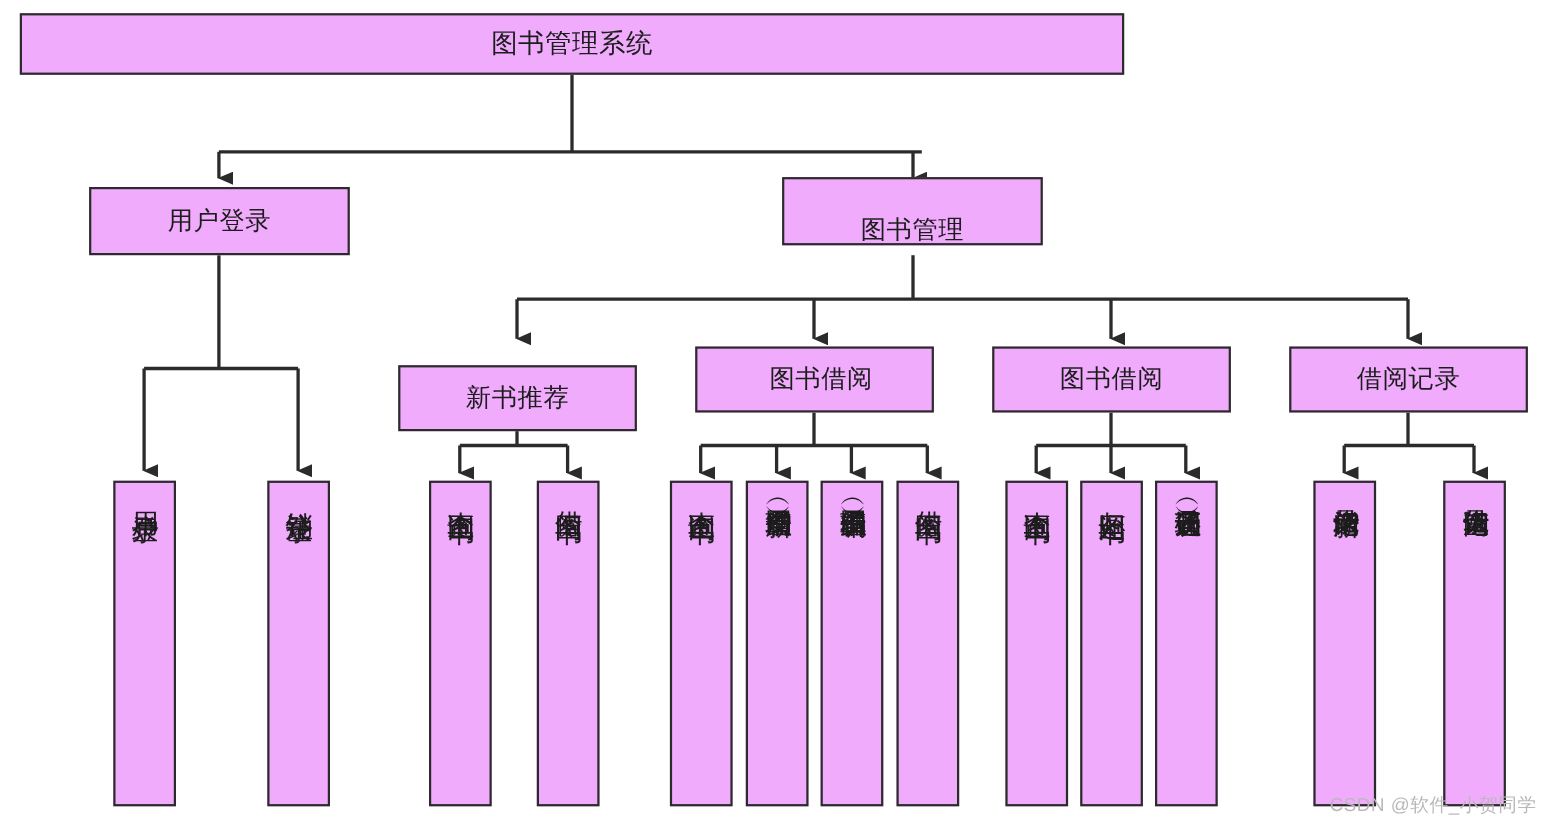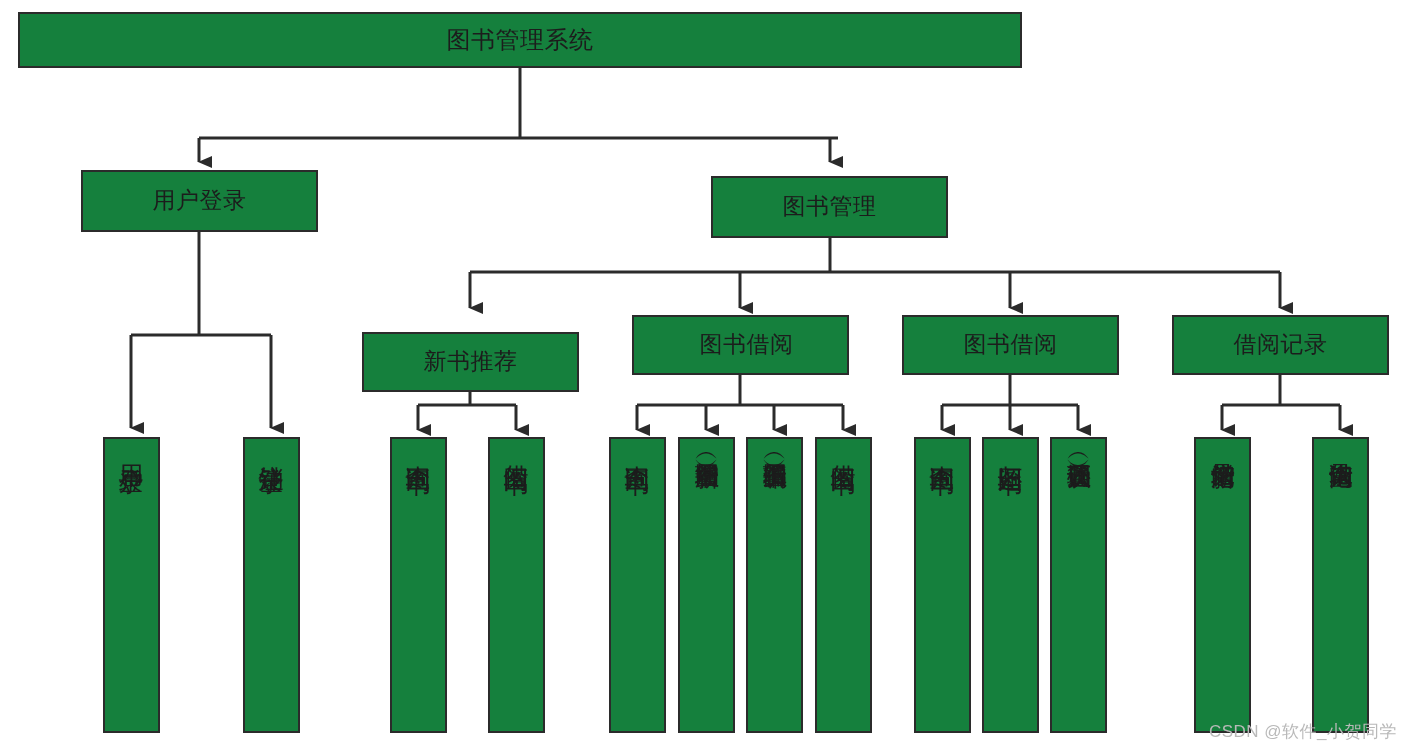--- a/index.html
+++ b/index.html
@@ -23,21 +23,21 @@
     left: 0;
     top: 0;
     width: 1405px;
     height: 747px;
     pointer-events: none;
   }
   .node {
     position: absolute;
     box-sizing: border-box;
     border: 2px solid #2b2b2b;
-    background: #15803d;
+    background: #f0abfc;
     display: flex;
     align-items: center;
     justify-content: center;
     z-index: 2;
   }
   .node .lbl {
     display: block;
     text-align: center;
     color: #1c1c1c;
     letter-spacing: 0.5px;
@@ -132,21 +132,21 @@
     </g>
   </svg>
 
   <div class="node h root" style="left:18px; top:12px; width:1004px; height:56px;">
     <span class="lbl">图书管理系统</span>
   </div>
 
   <div class="node h" style="left:81px; top:170px; width:237px; height:62px;">
     <span class="lbl">用户登录</span>
   </div>
-  <div class="node h" style="left:711px; top:176px; width:237px; height:62px;">
+  <div class="node h" style="left:711px; top:161px; width:237px; height:62px;align-items:flex-end;">
     <span class="lbl">图书管理</span>
   </div>
 
   <div class="node h" style="left:362px; top:332px; width:217px; height:60px;">
     <span class="lbl">新书推荐</span>
   </div>
   <div class="node h" style="left:632px; top:315px; width:217px; height:60px;padding-left:12px;">
     <span class="lbl">图书借阅</span>
   </div>
   <div class="node h" style="left:902px; top:315px; width:217px; height:60px;">

